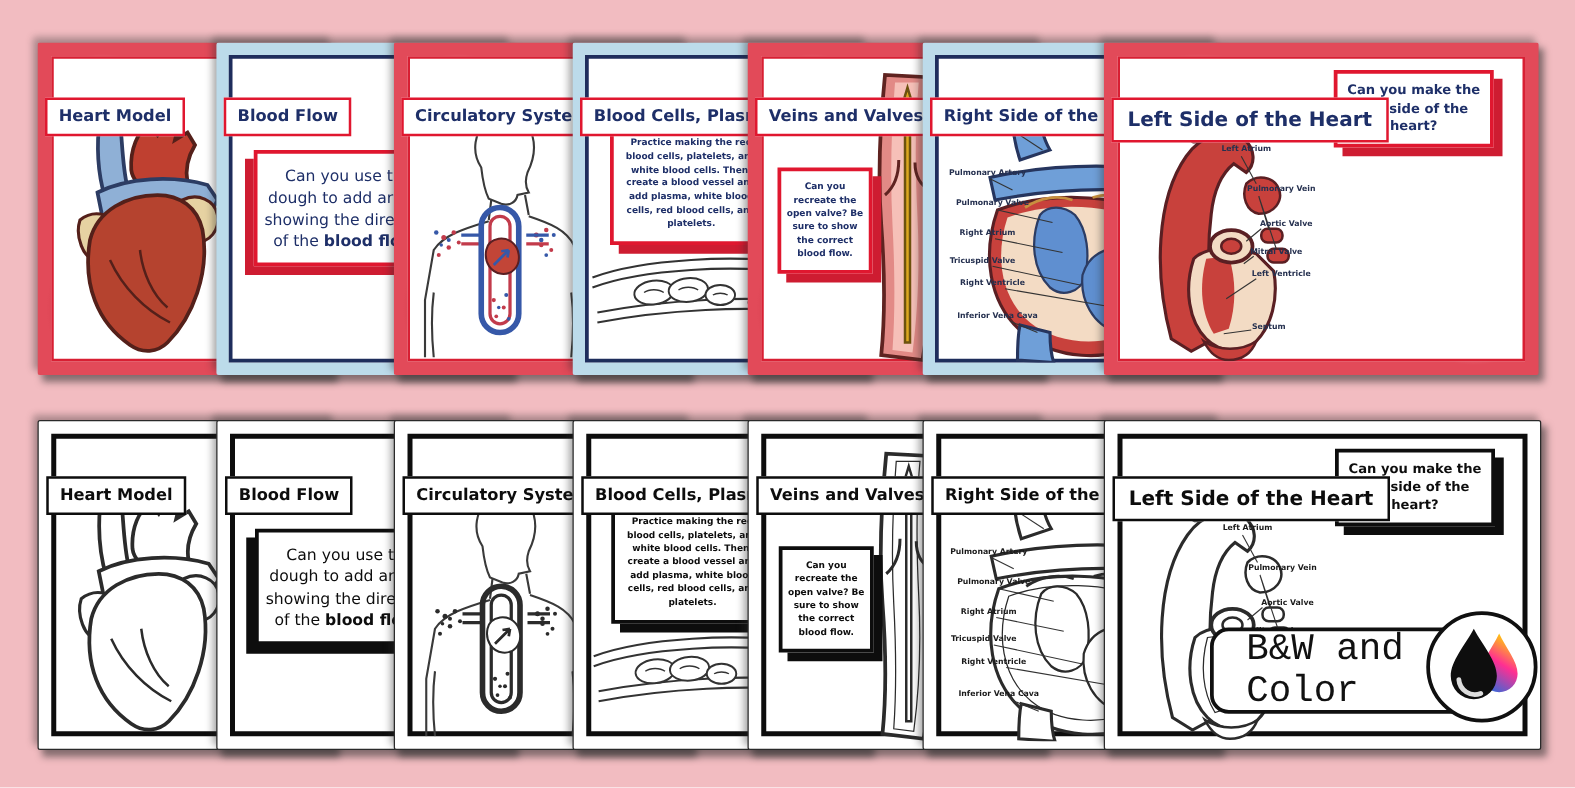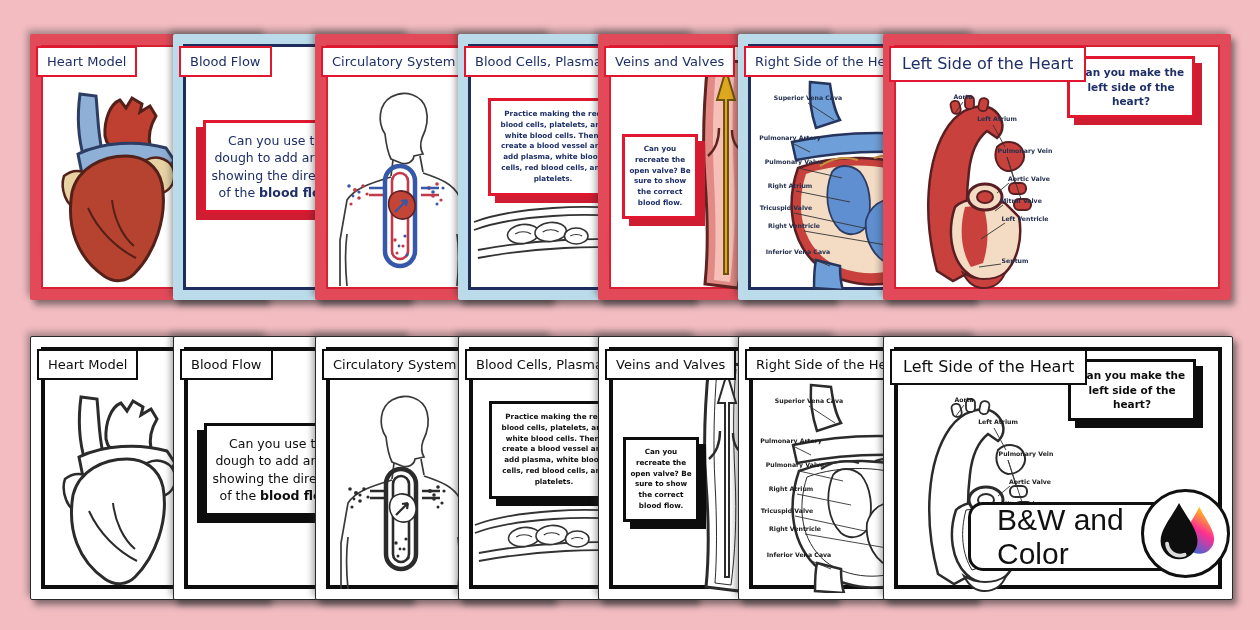--- a/index.html
+++ b/index.html
@@ -19,22 +19,22 @@
      background-image:radial-gradient(closest-side at 25% 15%, rgba(255,255,255,.5), transparent 70%),
                       radial-gradient(closest-side at 80% 85%, rgba(255,255,255,.4), transparent 70%),
                       radial-gradient(closest-side at 60% 40%, rgba(90,150,190,.30), transparent 75%),
                       radial-gradient(closest-side at 12% 75%, rgba(90,150,190,.25), transparent 70%);}
   .card.bw{background:#fff;border:1.5px solid #2a2a2a;}
 
   .frame{position:absolute;inset:11px;background:#fff;border:2.5px solid #d81f33;}
   .card.blue .frame{inset:10px;border:3px solid #1e2d5c;}
   .card.bw .frame{inset:10px;border:4px solid #0d0d0d;}
 
-  .title{position:absolute;left:6px;top:12px;background:#fff;border:2.5px solid #e0172f;
-         color:#1e2f68;font-weight:normal;font-size:13px;line-height:1;padding:7px 9px;
+  .title{position:absolute;left:6px;top:44px;background:#fff;border:2.5px solid #e0172f;
+         color:#1e2f68;font-weight:bold;font-size:13px;line-height:1;padding:7px 9px;
          white-space:nowrap;z-index:3;}
   .card.land .title{font-size:16px;padding:8px 11px;}
   .card.bw .title{border-color:#0d0d0d;color:#0d0d0d;}
 
   .qbox{position:absolute;background:#fff;border:3px solid #e0172f;color:#1e2f68;
         text-align:center;z-index:2;box-sizing:border-box;}
   .qbox.sR{box-shadow:7px 7px 0 0 #ce1c31;}
   .qbox.sL{box-shadow:-7px 7px 0 0 #ce1c31;}
   .card.bw .qbox{border-color:#0d0d0d;color:#0d0d0d;}
   .card.bw .qbox.sR{box-shadow:7px 7px 0 0 #0d0d0d;}
@@ -50,21 +50,21 @@
   
   .card.bw .cfill,.card.bw .cfill2,.card.bw .cfill3{fill:#fff;stroke:#2b2b2b;}
   .card.bw .cstroke,.card.bw .cstrokeT,.card.bw .csB,.card.bw .csR{stroke:#2b2b2b;}
   .card.bw .cdot,.card.bw .cdot2{fill:#2b2b2b;}
 
   
   .badge{position:absolute;inset:0;z-index:60;pointer-events:none;}
   .badge-pill{position:absolute;left:968px;top:502px;width:230px;height:69px;background:#fff;
       border:3px solid #101010;border-radius:15px;display:flex;align-items:center;
       padding-left:26px;box-sizing:border-box;color:#111;
-      font-family:Liberation Sans, sans-serif;font-size:30px;}
+      font-family:Liberation Mono, monospace;font-size:30px;}
   .badge-circle{position:absolute;left:1141px;top:489px;width:89px;height:89px;background:#fff;
       border:3.5px solid #101010;border-radius:50%;box-sizing:border-box;}
   .badge-circle svg{display:block;width:100%;height:100%;}
 </style>
 </head>
 <body>
 
 <div id="canvas">
   <div class="row" id="row-color">
       <article class="card red" style="left: 30px; top: 34px; width: 236px; height: 266px; z-index: 1;">

